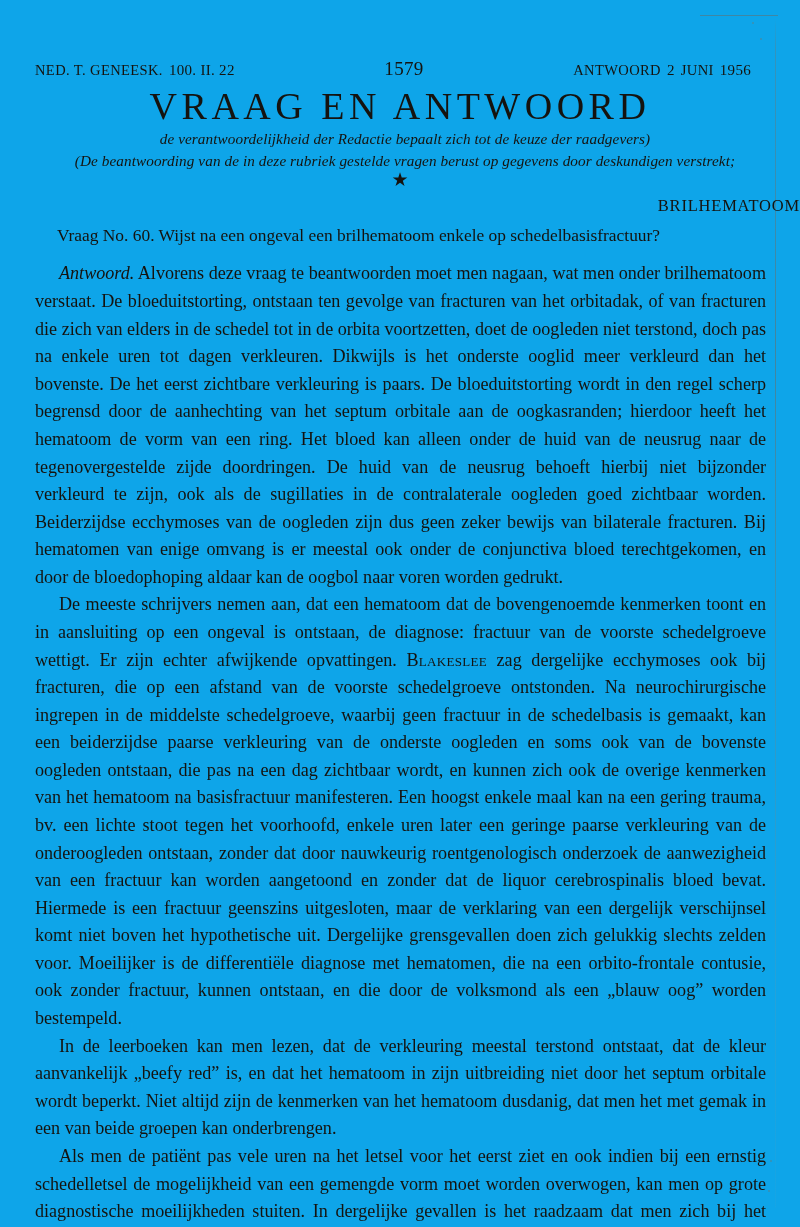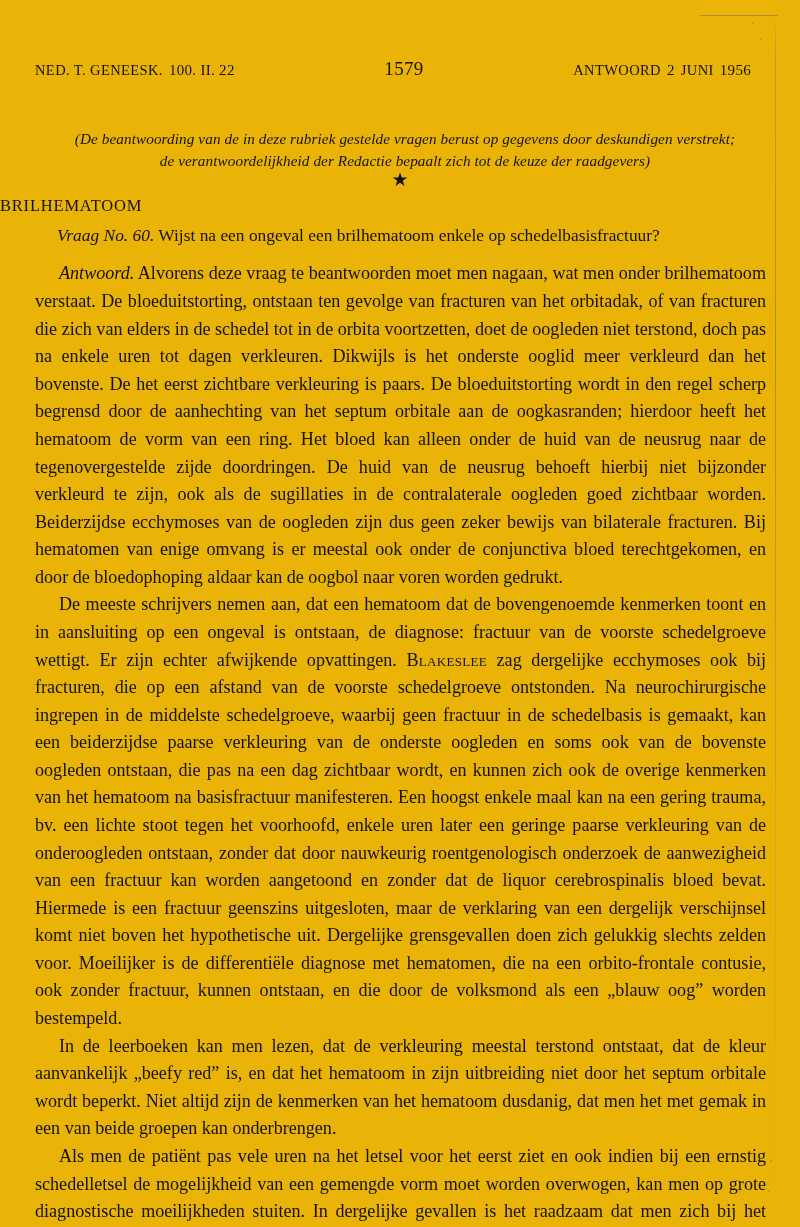--- a/index.html
+++ b/index.html
@@ -4,21 +4,21 @@
 <style>
   html, body {
     margin: 0;
     padding: 0;
     background: #ffffff;
   }
   .page {
     position: relative;
     width: 800px;
     height: 1227px;
-    background: #eab308;
+    background: #0ea5e9;
     overflow: hidden;
     font-family: "Liberation Serif", "DejaVu Serif", serif;
     color: #15130f;
     box-sizing: border-box;
   }
 
   
   .scan-edge-right {
     position: absolute;
     top: 18px;
@@ -111,40 +111,39 @@
     text-align: center;
     font-size: 19px;
     line-height: 1;
   }
 
   .section-heading {
     position: absolute;
     top: 196px;
     left: 0;
     width: 800px;
-    text-align: left;
+    text-align: right;
     font-size: 16.5px;
     letter-spacing: 0.8px;
   }
 
   
   .body-col {
     position: absolute;
     top: 222px;
     left: 35px;
     width: 731px;
   }
   .question {
     font-size: 17.4px;
     line-height: 1.52;
     text-indent: 22px;
     margin-bottom: 12px;
   }
   .question .run-in {
-    font-style: italic;
   }
   p.para {
     margin: 0;
     font-size: 18.1px;
     line-height: 1.525;
     text-align: justify;
     text-indent: 24px;
     hyphens: manual;
   }
   p.para .run-in {
@@ -175,24 +174,25 @@
     </div>
     <div class="folio">1579</div>
     <div class="masthead-right">
       <span class="smallcaps">ANTWOORD</span>
       <span class="bignum">2</span>
       <span class="smallcaps">JUNI</span>
       <span class="bignum">1956</span>
     </div>
   </div>
 
+  <div class="main-title">VRAAG EN ANTWOORD</div>
 
   <div class="subtitle">
+    <div>de verantwoordelijkheid der Redactie bepaalt zich tot de keuze der raadgevers)</div>
     <div>(De beantwoording van de in deze rubriek gestelde vragen berust op gegevens door deskundigen verstrekt;</div>
-    <div>de verantwoordelijkheid der Redactie bepaalt zich tot de keuze der raadgevers)</div>
   </div>
 
   <div class="star">★</div>
 
   <div class="section-heading">BRILHEMATOOM</div>
 
   <div class="body-col">
 
     <div class="question">
       <span class="run-in">Vraag No. 60.</span>

